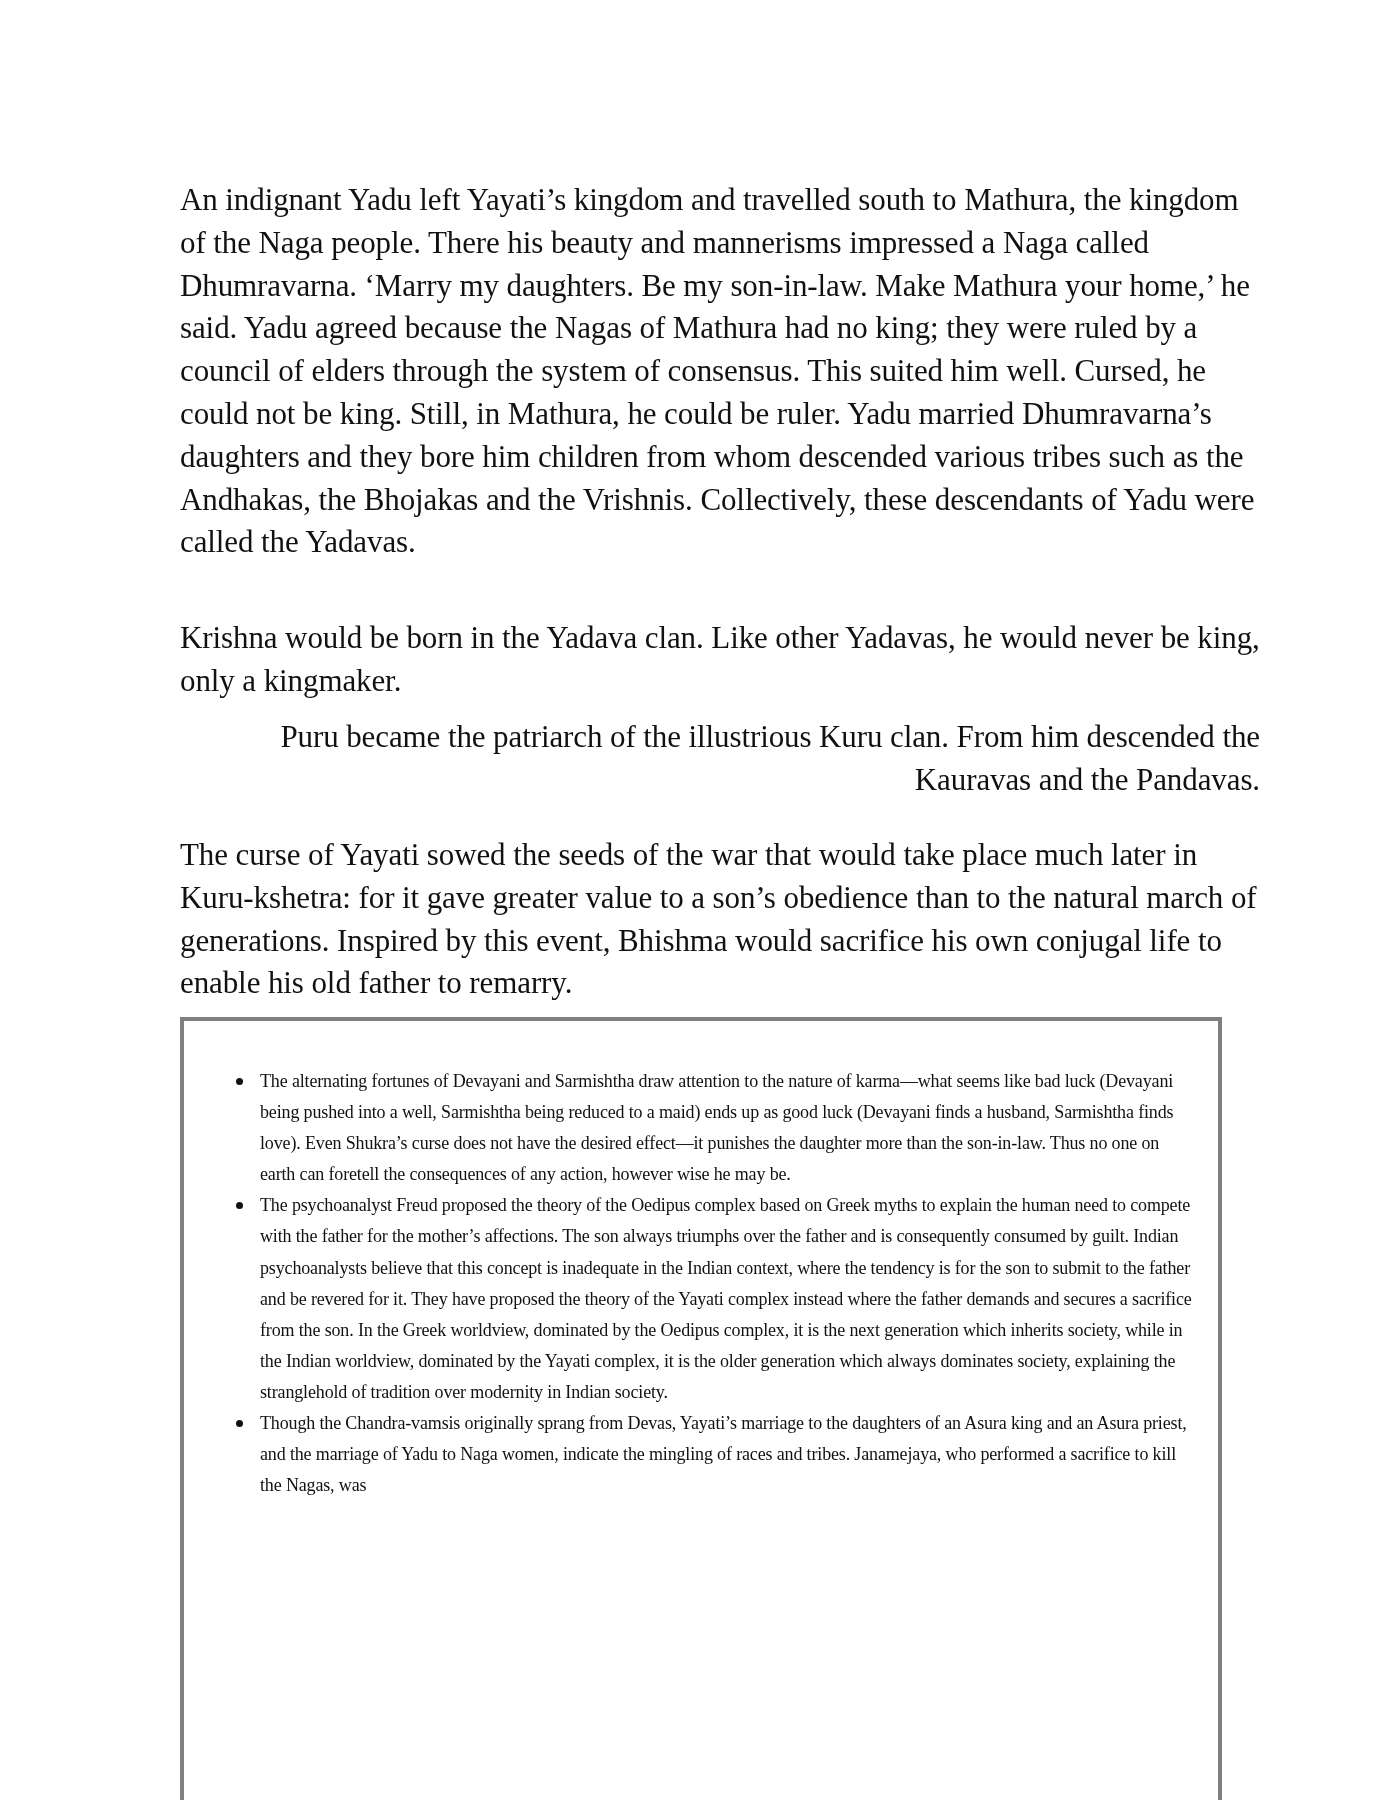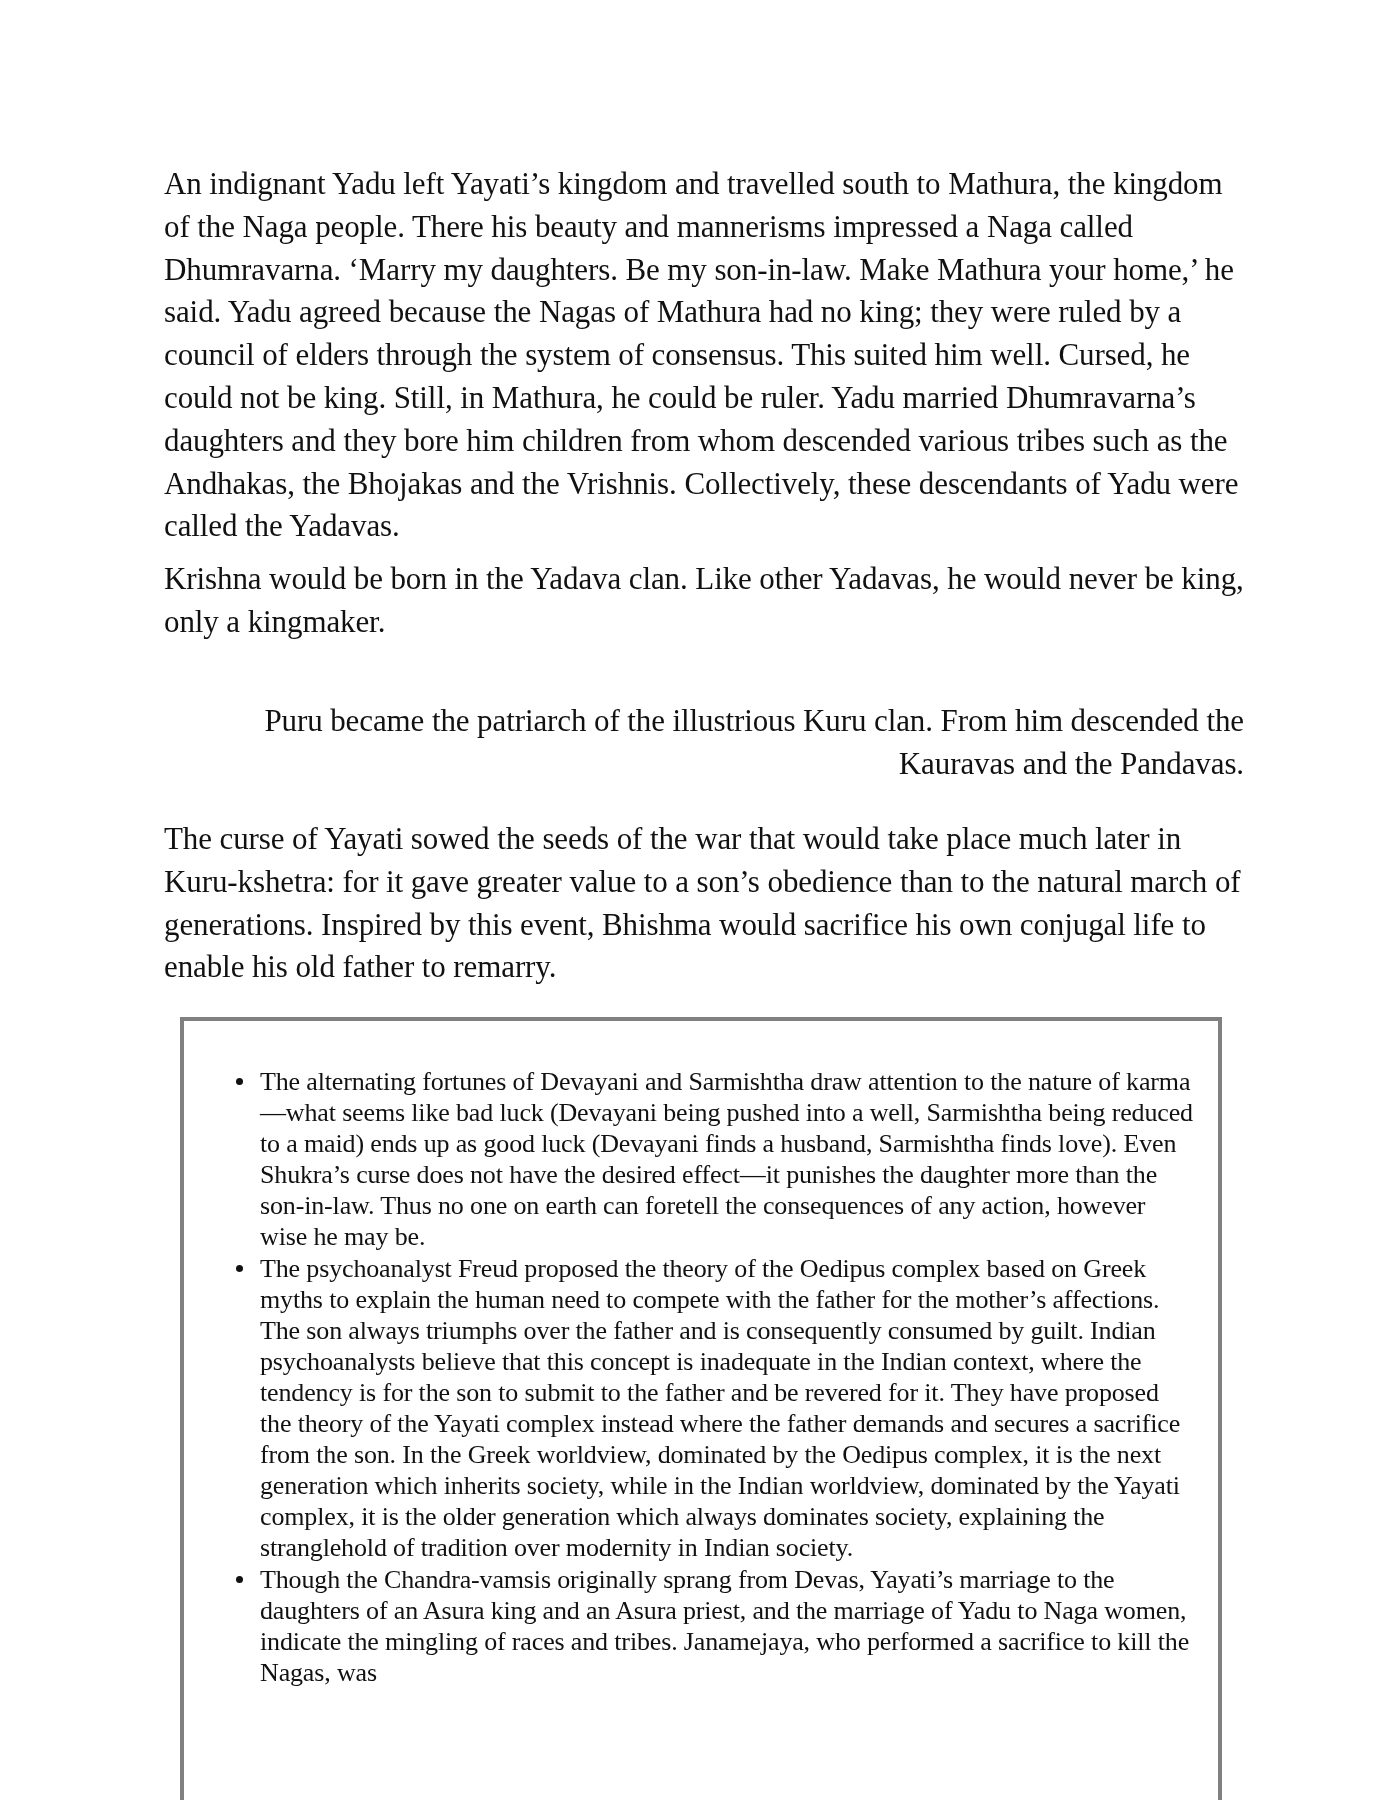--- a/index.html
+++ b/index.html
@@ -13,27 +13,27 @@
   }
   .page {
     position: absolute;
     left: 0; top: 0;
     width: 1391px; height: 1800px;
   }
   .body-para {
     position: absolute;
     left: 164px;
     width: 1080px;
-    margin: 0;
+    margin: 16px;
     font-size: 31px;
     line-height: 42.8px;
     letter-spacing: -0.1px;
   }
   #p1 { top: 163px; }
-  #p2 { top: 558px; }
+  #p2 { top: 601px; }
   #p3 { top: 700px; text-align: right; }
   #p4 { top: 818px; font-family: Liberation Serif, serif; }
   .sidebox {
     position: absolute;
     left: 180px;
     top: 1017px;
     width: 1034px;
     height: 800px;
     border-top: 4px solid #808080;
     border-left: 4px solid #808080;
@@ -46,21 +46,21 @@
     padding: 0;
     list-style: none;
     position: absolute;
     left: 52px;
     top: 45px;
     width: 960px;
   }
   .sidebox li {
     position: relative;
     padding-left: 24px;
-    font-size: 26px;
+    font-size: 18px;
     line-height: 31.1px;
     letter-spacing: -0.15px;
   }
   .bullet {
     position: absolute;
     left: 0;
     top: 12px;
     width: 7px;
     height: 7px;
     border-radius: 50%;

